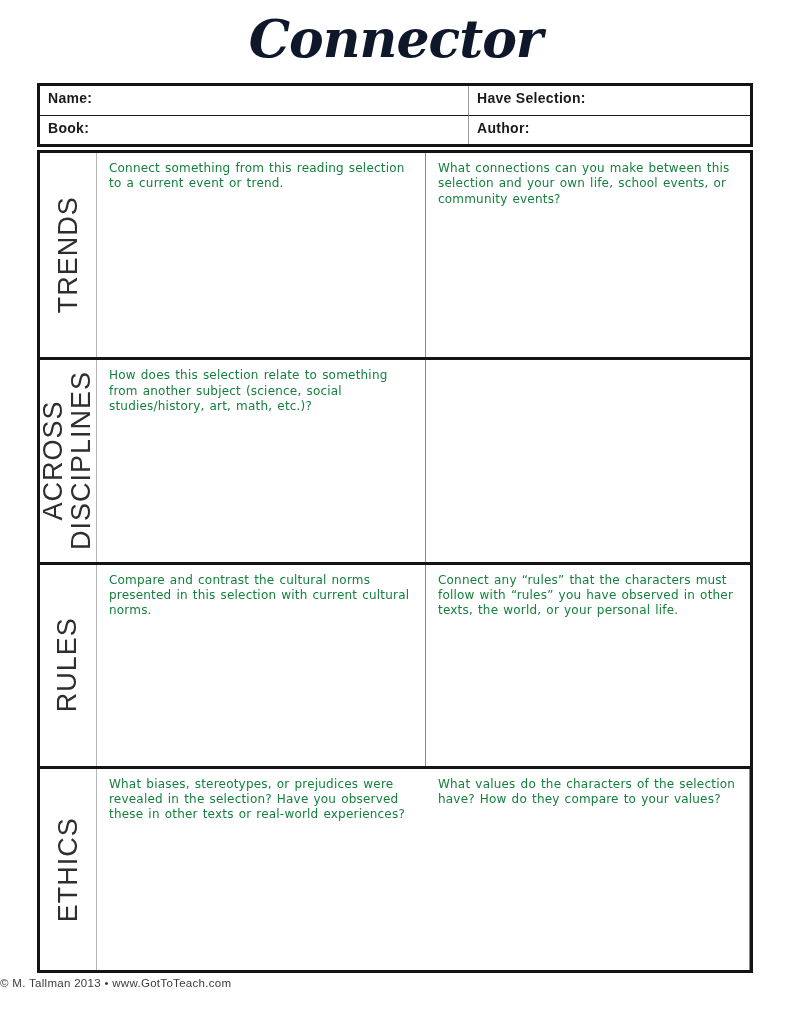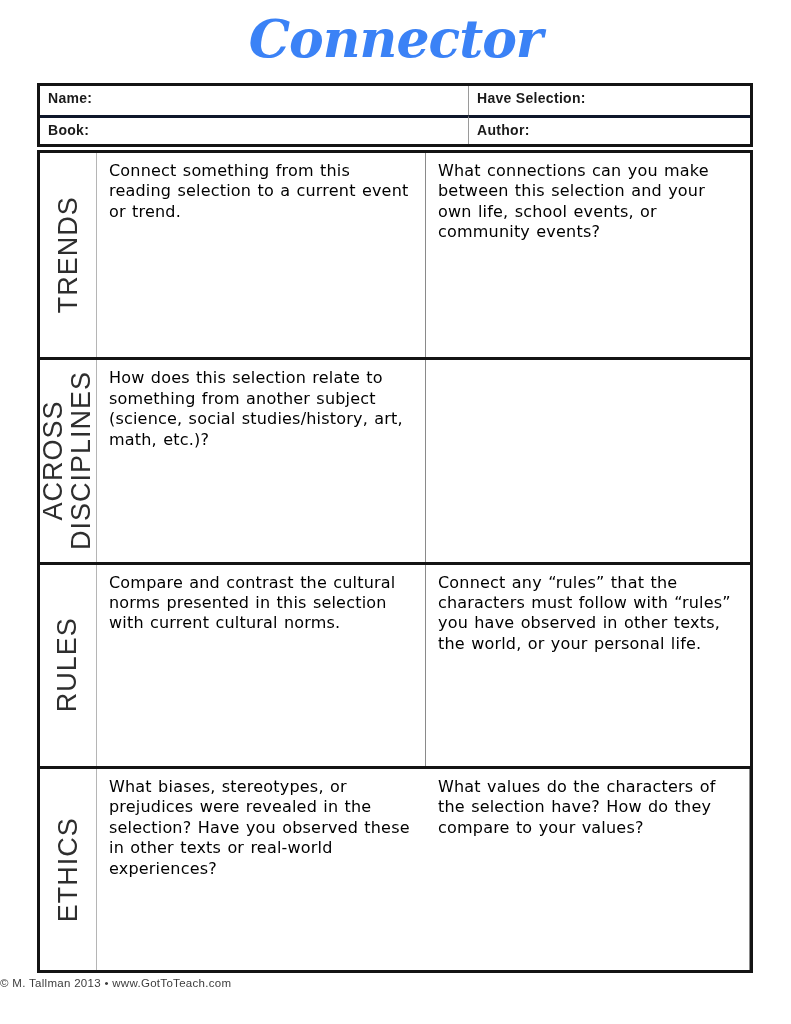--- a/index.html
+++ b/index.html
@@ -10,41 +10,41 @@
     background:#ffffff;
     font-family:"DejaVu Sans", sans-serif;
     overflow:hidden;
   }
   
   .title {
     position:absolute; top:8px; left:0; width:100%;
     text-align:center;
     font-family:"DejaVu Serif", serif;
     font-style:italic; font-weight:700;
-    font-size:52px; color:#3b82f6;
+    font-size:52px; color:#0f172a;
     letter-spacing:-1px;
   }
   
   .header-table {
     position:absolute; left:37px; top:83px;
     width:716px;
     border:3px solid #141414;
     display:grid;
     grid-template-columns:428px 1fr;
     grid-template-rows:29px 29px;
     background:#fff;
   }
   .header-cell {
     padding:4px 8px 0 8px;
     font-family:"Liberation Sans", sans-serif;
     font-weight:700; font-size:14px; color:#1a1a1a;
     letter-spacing:0.3px;
   }
   .header-cell.right { border-left:1px solid #9a9a9a; }
-  .header-cell.bottom { border-top:3px solid #0f172a; }
+  .header-cell.bottom { border-top:1px solid #0f172a; }
   
   .main-table {
     position:absolute; left:37px; top:150px;
     width:716px; height:823px;
     border:3px solid #141414;
     display:grid;
     grid-template-rows:repeat(4, 1fr);
     background:#fff;
   }
   .main-row {
@@ -62,22 +62,22 @@
     width:195px;
     text-align:center;
     font-family:"Liberation Sans", sans-serif;
     font-size:27px; font-weight:400;
     color:#2e2e2e;
     letter-spacing:1px;
     line-height:1.02;
   }
   .prompt-cell {
     padding:8px 12px 0 12px;
-    font-size:16px; line-height:1.28;
-    color:#000000;
+    font-size:12px; line-height:1.28;
+    color:#15803d;
     letter-spacing:0.2px;
     word-spacing:1px;
   }
   .prompt-cell.left { border-right:1px solid #8a8a8a; }
   
   .footer {
     position:absolute; top:977px; left:0; width:100%;
     text-align:left;
     font-family:"Liberation Sans", sans-serif;
     font-size:11.5px; color:#3c3c3c;

